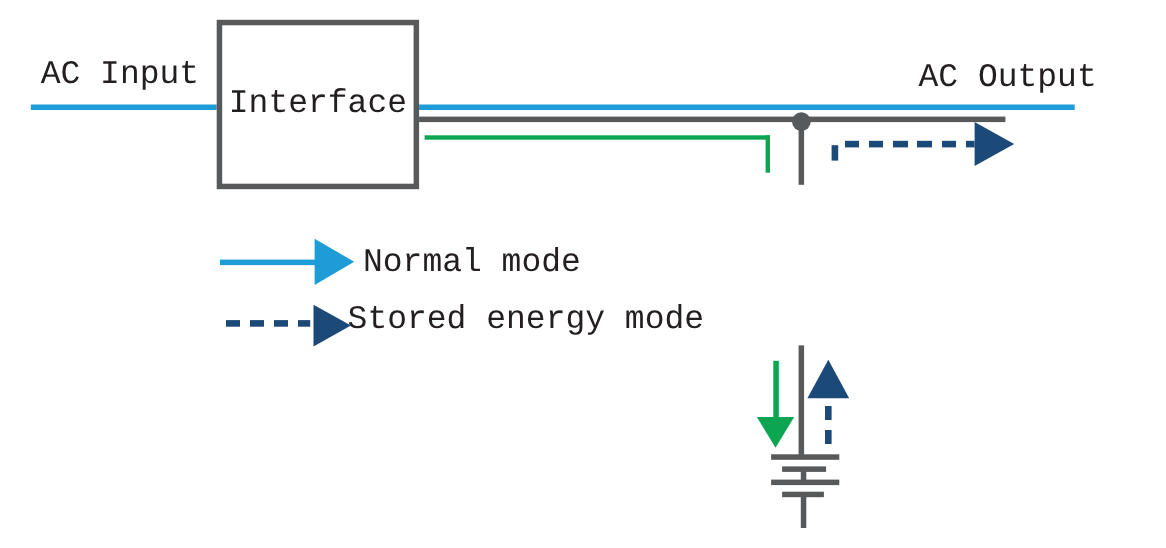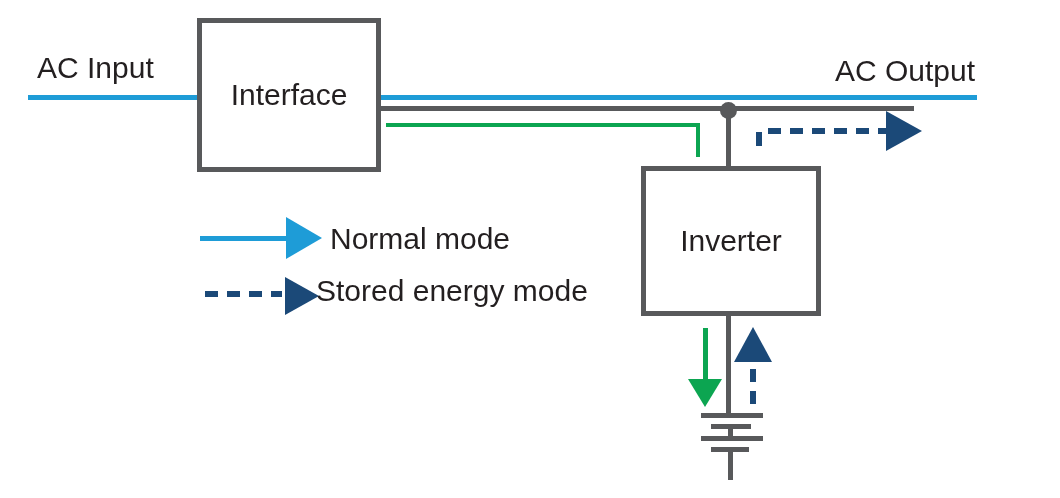--- a/index.html
+++ b/index.html
@@ -8,21 +8,21 @@
     --green:#0CA551;
     --gray:#58595B;
     --text:#231F20;
   }
   html,body{margin:0;padding:0;background:#ffffff;}
   .canvas{
     position:relative;
     width:1020px;height:498px;
     background:#ffffff;
     overflow:hidden;
-    font-family:Liberation Sans, sans-serif;
+    font-family:Liberation Mono, monospace;
   }
   .abs{position:absolute;}
   .lbl{
     position:absolute;
     font-size:30px;
     line-height:34px;
     color:var(--text);
     white-space:nowrap;
   }
   
@@ -115,23 +115,20 @@
   <div class="navy-fill abs" style="left:756px;top:132px;width:6px;height:14px;"></div>
   <div class="navy-dash-h" style="left:768px;top:128px;width:118px;height:6px;"></div>
   <div class="tri tri-right-navy-lg" style="left:886px;top:111px;"></div>
 
   <div class="node-box" style="left:197px;top:18px;width:184px;height:154px;">
     <div>
       <div>Interface</div>
     </div>
   </div>
 
-  <div class="node-box" style="left:641px;top:166px;width:180px;height:150px;">
-    <div>Inverter</div>
-  </div>
 
   <div class="hline gray-line z1" style="left:726px;top:314px;width:5px;height:102px;"></div>
 
   <div class="hline green-line z2" style="left:703px;top:328px;width:5px;height:52px;"></div>
   <div class="tri tri-down-green z2" style="left:688px;top:379px;"></div>
 
   <div class="tri tri-up-navy z2" style="left:734px;top:327px;"></div>
   <div class="navy-dash-v" style="left:750px;top:369px;width:6px;height:41px;"></div>
 
   <div>

